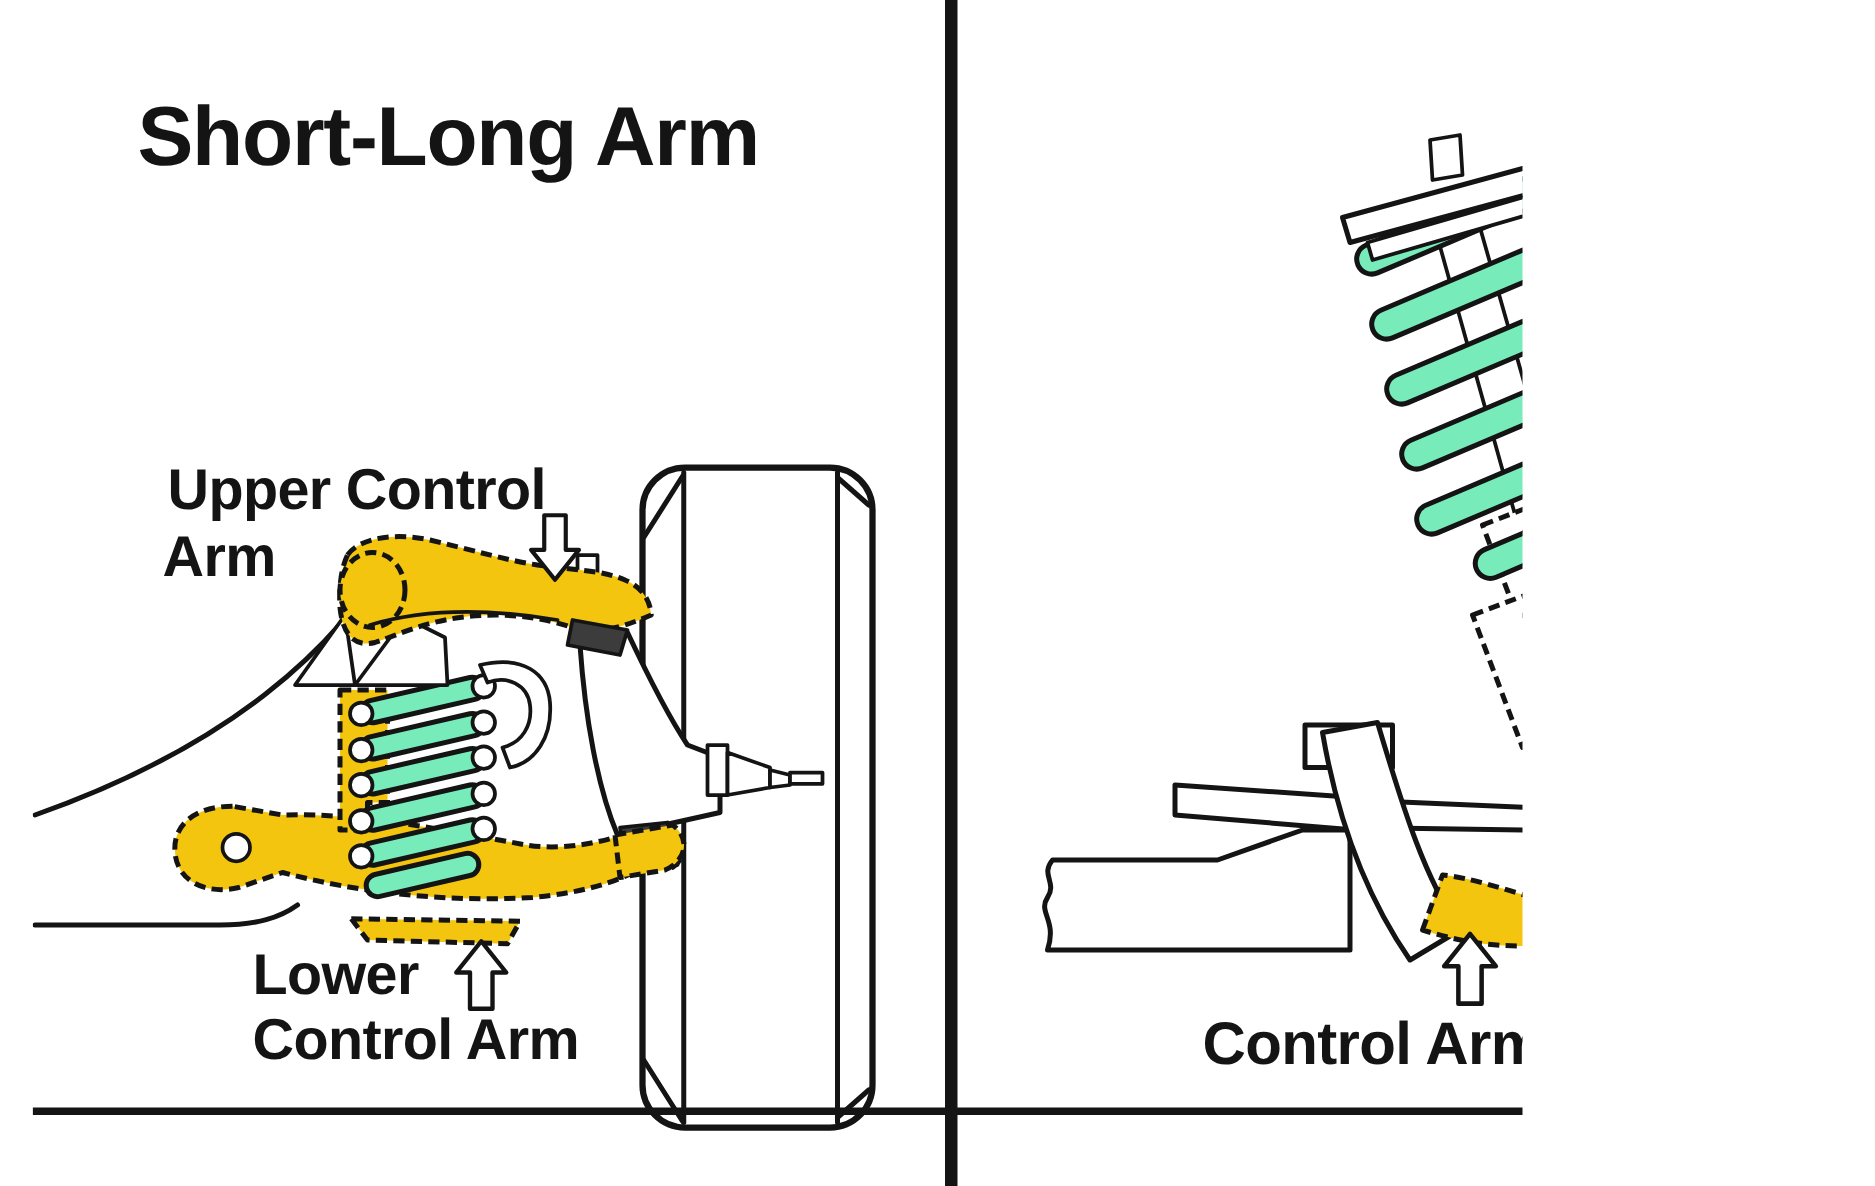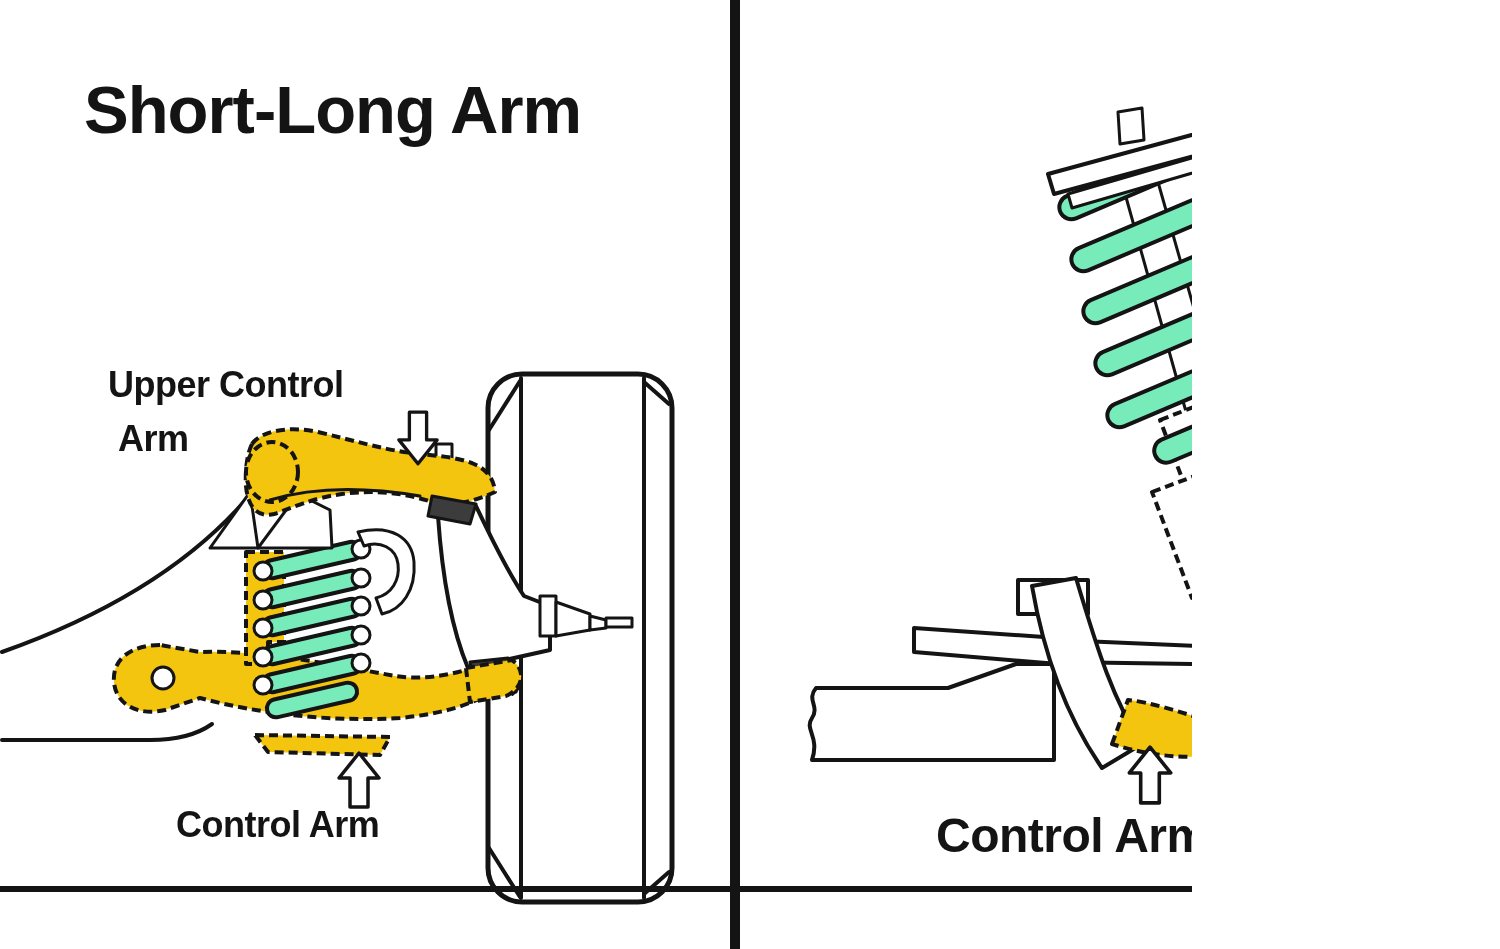--- a/index.html
+++ b/index.html
@@ -1,33 +1,33 @@
 <!DOCTYPE html>
 <html style="--paper: #FFFFFF; --outline: #141414; --part-yellow: #F3C50E; --spring-mint: #78EBBA; --boot-gray: #3C3C3C;"><head>
 <meta charset="utf-8">
 <style>
   html,body{margin:0;padding:0;background:#ffffff;}
   .stage{
     position:relative;width:1192px;height:949px;background:var(--paper,#fff);
-    overflow:hidden;font-family:"Liberation Sans",sans-serif;
+    overflow:hidden;font-family:"Liberation Sans",sans-serif;margin-left:26px;
   }
   .art{position:absolute;left:0;top:0;width:1500px;height:949px;}
   
   .y{fill:var(--part-yellow);stroke:var(--outline);stroke-width:4;stroke-linejoin:round;stroke-dasharray:9 5;}
   .w{fill:var(--paper);stroke:var(--outline);stroke-width:4;stroke-linejoin:round;}
   .w3{fill:var(--paper);stroke:var(--outline);stroke-width:3;stroke-linejoin:round;}
   .wd{fill:var(--paper);stroke:var(--outline);stroke-width:4;stroke-linejoin:round;stroke-dasharray:9 5;}
   .mint{fill:var(--spring-mint);stroke:var(--outline);stroke-width:4;stroke-linejoin:round;}
   .dk{fill:var(--boot-gray);stroke:var(--outline);stroke-width:3;stroke-linejoin:round;}
   .ln{fill:none;stroke:var(--outline);stroke-width:4;stroke-linecap:round;}
   .solid{fill:var(--outline);}
   
   .txt{position:absolute;color:var(--outline,#141414);font-weight:700;white-space:nowrap;}
   .title{font-size:67px;letter-spacing:-1px;line-height:1.14;}
-  .lbl{font-size:36px;letter-spacing:-0.5px;}
+  .lbl{font-size:46px;letter-spacing:-0.5px;}
   .lbl-big{font-size:48px;letter-spacing:-0.5px;}
   .arrow{position:absolute;}
 </style>
 </head>
 <body>
 
 <div class="stage">
 
   <svg class="art" viewBox="0 0 1500 949">
 
@@ -175,26 +175,27 @@
     <rect class="solid" x="0" y="886" width="1500" height="6"></rect>
     <rect class="solid" x="730" y="0" width="10" height="949"></rect>
   </svg>
 
   <div class="txt title" style="left:84px;top:72px;">
     <div>Short-Long Arm</div>
   </div>
 
 
   <div class="txt lbl" style="left:108px;top:364px;">Upper Control</div>
-  <div class="txt lbl" style="left:118px;top:418px;">Arm</div>
+  <div class="txt lbl" style="left:104px;top:418px;">Arm</div>
 
   <svg class="arrow" style="left:396px;top:408px;" width="44" height="60" viewBox="0 0 46 60">
     <polygon points="23,57 3,32 14,32 14,3 32,3 32,32 43,32" fill="var(--paper)" stroke="var(--outline)" stroke-width="3.5" stroke-linejoin="round"></polygon>
   </svg>
 
+  <div class="txt lbl" style="left:176px;top:752px;">Lower</div>
   <svg class="arrow" style="left:336px;top:750px;" width="46" height="60" viewBox="0 0 46 60">
     <polygon points="23,3 43,28 32,28 32,57 14,57 14,28 3,28" fill="var(--paper)" stroke="var(--outline)" stroke-width="3.5" stroke-linejoin="round"></polygon>
   </svg>
   <div class="txt lbl" style="left:176px;top:804px;">Control Arm</div>
 
   <svg class="arrow" style="left:1126px;top:744px;" width="48" height="62" viewBox="0 0 46 60">
     <polygon points="23,3 43,28 32,28 32,57 14,57 14,28 3,28" fill="var(--paper)" stroke="var(--outline)" stroke-width="3.5" stroke-linejoin="round"></polygon>
   </svg>
   <div class="txt lbl-big" style="left:936px;top:808px;">Control Arm</div>
 

